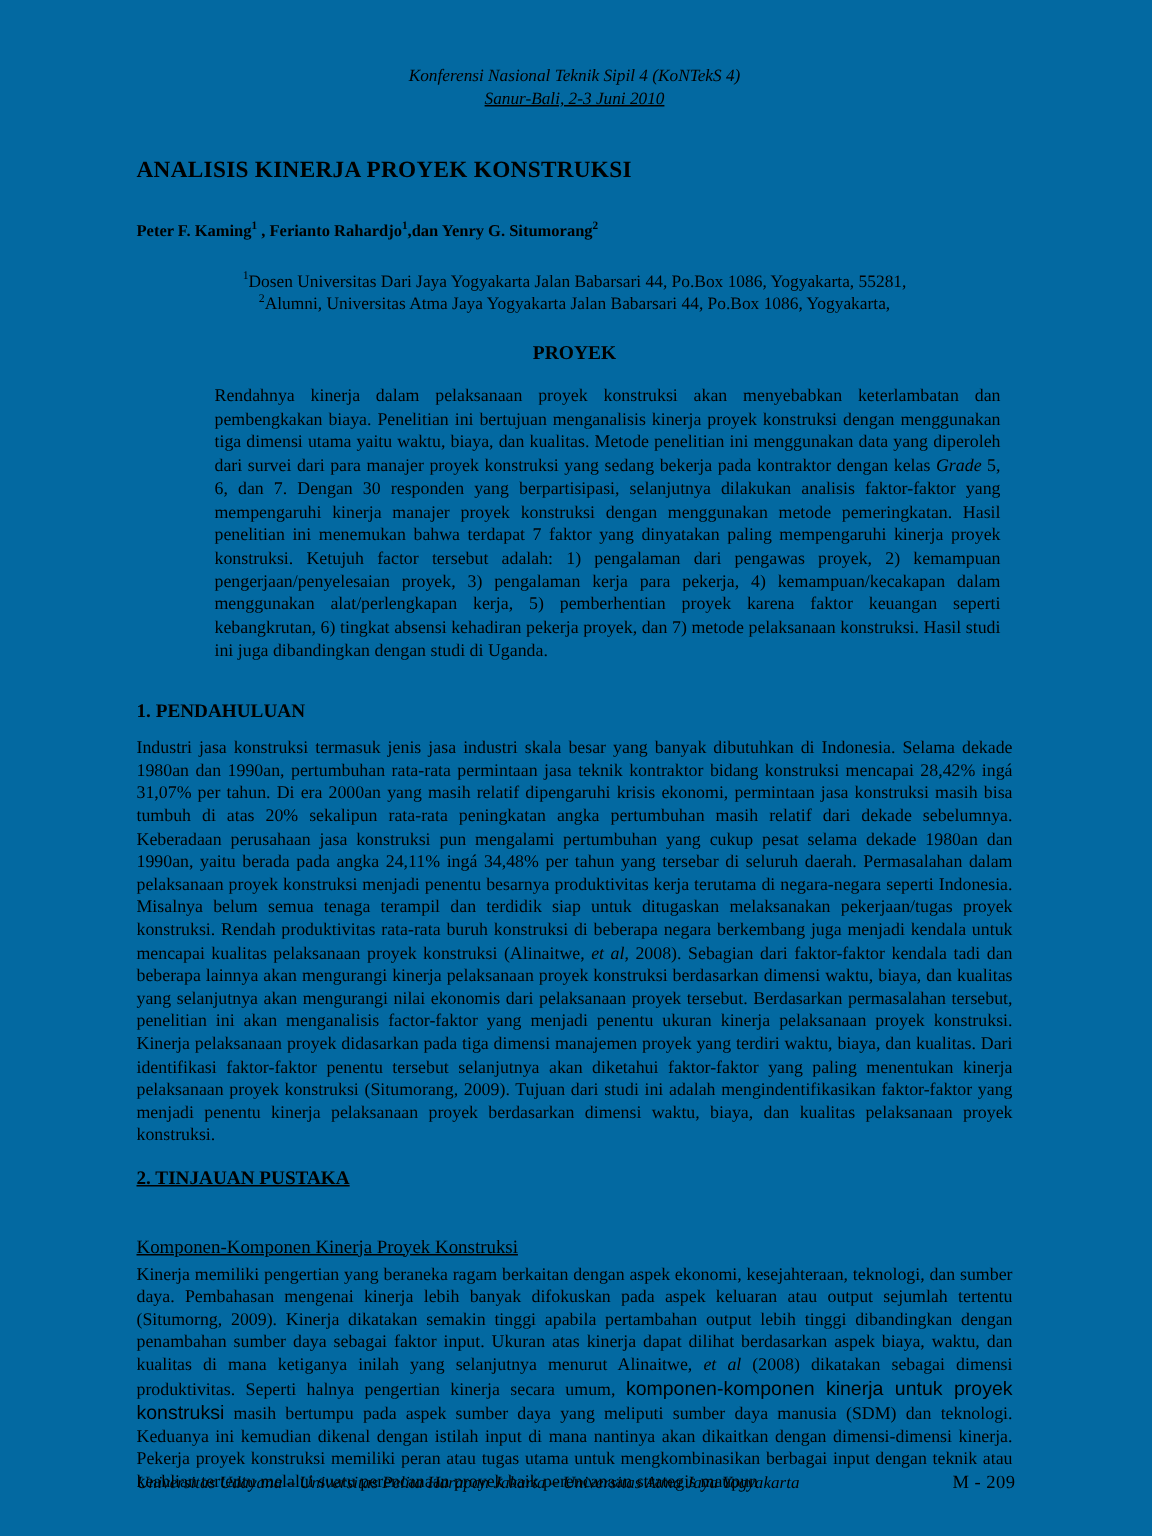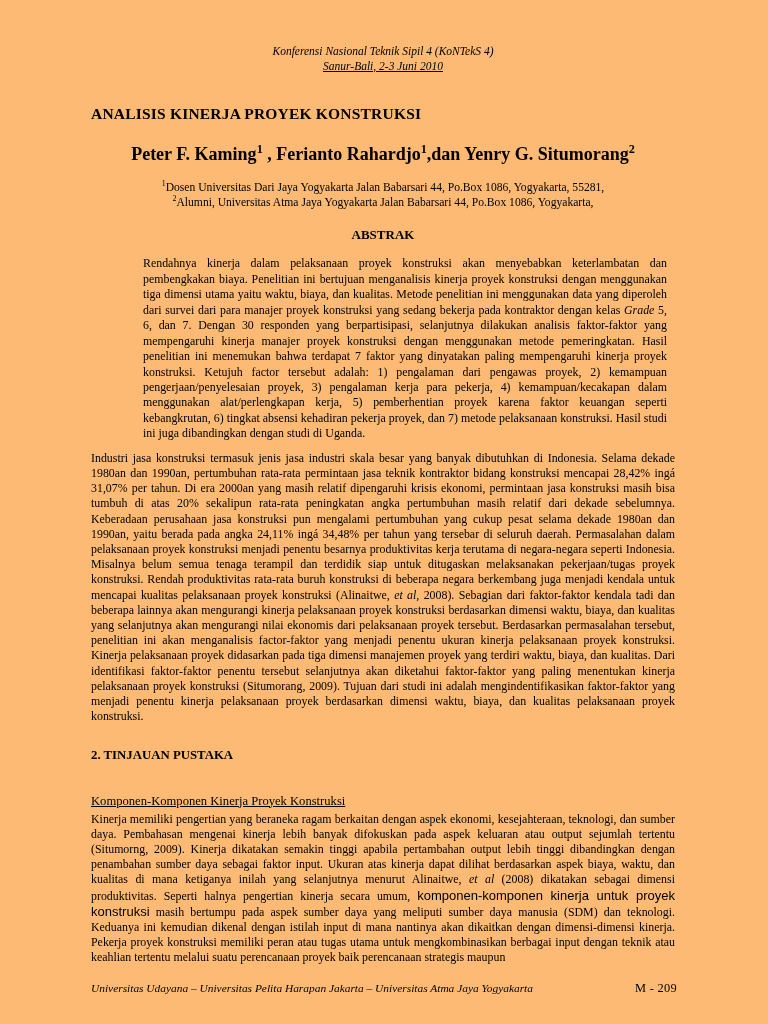--- a/index.html
+++ b/index.html
@@ -13,21 +13,21 @@
     font-family: "Liberation Serif", "DejaVu Serif", serif;
     color: #000000;
     -webkit-font-smoothing: antialiased;
   }
   .page {
     position: relative;
     width: 768px;
     height: 1024px;
     box-sizing: border-box;
     padding: 44px 93px 0 91px;
-    background: #fdba74;
+    background: #0369a1;
     overflow: hidden;
   }
 
   
   .runhead {
     text-align: center;
     font-style: italic;
     font-size: 11.5px;
     line-height: 14.5px;
     margin: 0;
@@ -39,23 +39,23 @@
     text-align: left;
     font-weight: bold;
     font-size: 15.5px;
     letter-spacing: 0.2px;
     margin: 31px 0 0 0;
     line-height: 20px;
   }
 
   
   .authors {
-    text-align: center;
+    text-align: left;
     font-weight: bold;
-    font-size: 18px;
+    font-size: 11px;
     margin: 22px 0 0 0;
     line-height: 17px;
   }
   sup { font-size: 0.68em; vertical-align: super; line-height: 0; }
 
   
   .affil {
     text-align: center;
     font-size: 11.6px;
     line-height: 15.2px;
@@ -86,21 +86,21 @@
     line-height: 15.45px;
   }
 
   
   .sec-head {
     font-weight: bold;
     font-size: 12.8px;
     margin: 24px 0 0 0;
     line-height: 16px;
   }
-  .sec-head.tight { margin-top: 22px; }
+  .sec-head.tight { margin-top: 12px; text-decoration: underline; }
   .sub-head {
     font-weight: normal;
     font-size: 12.6px;
     text-decoration: underline;
     margin: 30px 0 0 0;
     line-height: 16px;
   }
 
   
   .para {
@@ -143,23 +143,24 @@
 
   <div class="authors">
     <span>Peter F. Kaming</span><sup>1</sup><span> , </span><span>Ferianto Rahardjo</span><sup>1</sup><span>,dan  </span><span>Yenry G. Situmorang</span><sup>2</sup>
   </div>
 
   <div class="affil">
     <span class="ln"><sup>1</sup><span>Dosen Universitas Dari Jaya Yogyakarta Jalan Babarsari 44, Po.Box 1086, Yogyakarta, 55281,</span></span>
     <span class="ln"><sup>2</sup><span>Alumni, Universitas Atma Jaya Yogyakarta Jalan Babarsari 44, Po.Box 1086, Yogyakarta,</span></span>
   </div>
 
-  <div class="abs-head">ABSTRAK</div>
+  <div class="abs-head">PROYEK</div>
   <p class="abs-body"><span>Rendahnya kinerja dalam pelaksanaan proyek konstruksi akan menyebabkan keterlambatan dan pembengkakan biaya. Penelitian ini bertujuan menganalisis kinerja proyek konstruksi dengan menggunakan tiga dimensi utama yaitu waktu, biaya, dan kualitas. Metode penelitian ini menggunakan data yang diperoleh dari survei dari para manajer proyek konstruksi yang sedang bekerja pada kontraktor dengan kelas </span><span class="ital">Grade</span><span> 5, 6, dan 7. Dengan 30 responden yang berpartisipasi, selanjutnya dilakukan analisis faktor-faktor yang mempengaruhi kinerja manajer proyek konstruksi dengan menggunakan metode pemeringkatan. Hasil penelitian ini menemukan bahwa terdapat 7 faktor yang dinyatakan paling mempengaruhi kinerja proyek konstruksi. Ketujuh factor tersebut adalah: 1) pengalaman dari pengawas proyek, 2) kemampuan pengerjaan/penyelesaian proyek, 3) pengalaman kerja para pekerja, 4) kemampuan/kecakapan dalam menggunakan alat/perlengkapan kerja, 5) pemberhentian proyek karena faktor keuangan seperti kebangkrutan, 6) tingkat absensi kehadiran pekerja proyek, dan 7) metode pelaksanaan konstruksi. Hasil studi ini juga dibandingkan dengan studi di Uganda.</span></p>
 
+  <h2 class="sec-head">1. PENDAHULUAN</h2>
   <p class="para"><span>Industri jasa konstruksi termasuk jenis jasa industri skala besar yang banyak dibutuhkan di Indonesia. Selama dekade 1980an dan 1990an, pertumbuhan rata-rata permintaan jasa teknik kontraktor bidang konstruksi mencapai 28,42% ingá 31,07% per tahun. Di era 2000an yang masih relatif dipengaruhi krisis ekonomi, permintaan jasa konstruksi masih bisa tumbuh di atas 20% sekalipun rata-rata peningkatan angka pertumbuhan masih relatif dari dekade sebelumnya. Keberadaan perusahaan jasa konstruksi pun mengalami pertumbuhan yang cukup pesat selama dekade 1980an dan 1990an, yaitu berada pada angka 24,11% ingá 34,48% per tahun yang tersebar di seluruh daerah. Permasalahan dalam pelaksanaan proyek konstruksi menjadi penentu besarnya produktivitas kerja terutama di negara-negara seperti Indonesia. Misalnya belum semua tenaga terampil dan terdidik siap untuk ditugaskan melaksanakan pekerjaan/tugas proyek konstruksi. Rendah produktivitas rata-rata buruh konstruksi di beberapa negara berkembang juga menjadi kendala untuk mencapai kualitas pelaksanaan proyek konstruksi (Alinaitwe, </span><span class="ital">et al</span><span>, 2008). Sebagian dari faktor-faktor kendala tadi dan beberapa lainnya akan mengurangi kinerja pelaksanaan proyek konstruksi berdasarkan dimensi waktu, biaya, dan kualitas yang selanjutnya akan mengurangi nilai ekonomis dari pelaksanaan proyek tersebut. Berdasarkan permasalahan tersebut, penelitian ini akan menganalisis factor-faktor yang menjadi penentu ukuran kinerja pelaksanaan proyek konstruksi. Kinerja pelaksanaan proyek didasarkan pada tiga dimensi manajemen proyek yang terdiri waktu, biaya, dan kualitas. Dari identifikasi faktor-faktor penentu tersebut selanjutnya akan diketahui faktor-faktor yang paling menentukan kinerja pelaksanaan proyek konstruksi (Situmorang, 2009). Tujuan dari studi ini adalah mengindentifikasikan faktor-faktor yang menjadi penentu kinerja pelaksanaan proyek berdasarkan dimensi waktu, biaya, dan kualitas pelaksanaan proyek konstruksi.</span></p>
 
   <h2 class="sec-head tight"> 2. TINJAUAN PUSTAKA</h2>
   <h3 class="sub-head">Komponen-Komponen Kinerja Proyek Konstruksi</h3>
   <p class="para snug"><span>Kinerja memiliki pengertian yang beraneka ragam berkaitan dengan aspek ekonomi, kesejahteraan, teknologi, dan sumber daya. Pembahasan mengenai kinerja lebih banyak difokuskan pada aspek keluaran atau output sejumlah tertentu (Situmorng, 2009). Kinerja dikatakan semakin tinggi apabila pertambahan output lebih tinggi dibandingkan dengan penambahan sumber daya sebagai faktor input. Ukuran atas kinerja dapat dilihat berdasarkan aspek biaya, waktu, dan kualitas di mana ketiganya inilah yang selanjutnya menurut Alinaitwe, </span><span class="ital">et al</span><span> (2008) dikatakan sebagai dimensi produktivitas. Seperti halnya pengertian kinerja secara umum, </span><span class="sans">komponen-komponen kinerja untuk proyek konstruksi</span><span> masih bertumpu pada aspek sumber daya yang meliputi sumber daya manusia (SDM) dan teknologi. Keduanya ini kemudian dikenal dengan istilah input di mana nantinya akan dikaitkan dengan dimensi-dimensi kinerja. Pekerja proyek konstruksi memiliki peran atau tugas utama untuk mengkombinasikan berbagai input dengan teknik atau keahlian tertentu melalui suatu perencanaan proyek baik perencanaan strategis maupun</span></p>
 
   <div class="footer">
     <span class="footer-left">Universitas Udayana – Universitas Pelita Harapan Jakarta – Universitas Atma Jaya Yogyakarta</span>
     <span class="footer-right">M - 209</span>
   </div>

